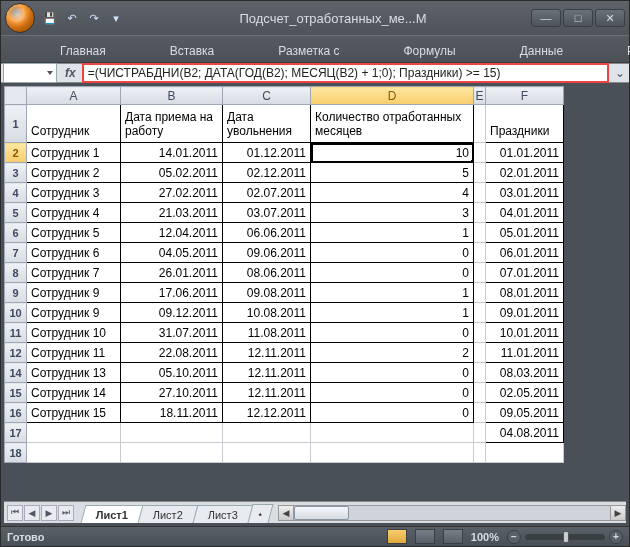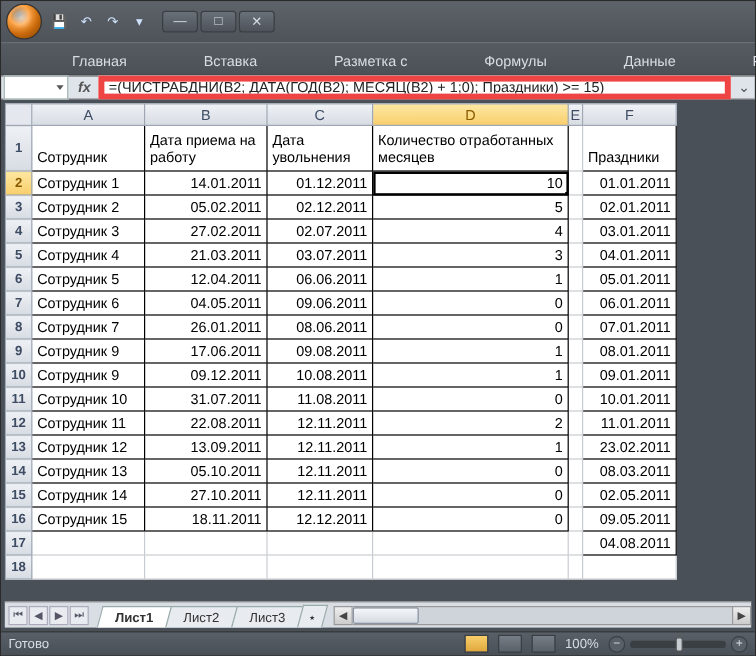--- a/index.html
+++ b/index.html
@@ -19,21 +19,21 @@
   
   .ribbon { height: 28px; background: linear-gradient(#565b62,#4c5158); border-top: 1px solid #6a6f76; border-bottom: 1px solid #3a3f44; display: flex; align-items: flex-end; padding: 0 4px; gap: 2px; font-size: 12px; color: #d8dde3; }
   .ribbon-tab { padding: 4px 7px 4px; border-radius: 3px 3px 0 0; white-space: nowrap; margin-left: 48px; }
   .ribbon-help { margin-left: auto; padding: 2px 5px; border: 1px solid #777; border-radius: 50%; width: 16px; height: 16px; display: flex; align-items: center; justify-content: center; font-size: 10px; background: #888; color: #222; margin-bottom: 4px;}
 
   
   .fbar { height: 20px; background: #dfe4ea; border-top: 1px solid #888; border-bottom: 1px solid #888; display: flex; align-items: center; font-size: 12px; color: #222; }
   .namebox { width: 54px; height: 20px; margin: 0 2px; background: #fff; border: 1px solid #9aa; display: flex; align-items: center; padding-left: 6px; position: relative; }
   .namebox::after { content:""; position:absolute; right:3px; top:7px; border-left:3px solid transparent;border-right:3px solid transparent;border-top:4px solid #555; }
   .fx { padding: 0 6px; color: #555; font-style: italic; font-weight: bold; }
-  .formula { flex: 1; background: #fff; height: 20px; border: 5px solid #ef4444; display: flex; align-items: center; padding: 0 4px; margin-right: 2px; white-space: nowrap; overflow: hidden; }
+  .formula { flex: 1; background: #fff; height: 20px; border: 2px solid #ef4444; display: flex; align-items: center; padding: 0 4px; margin-right: 2px; white-space: nowrap; overflow: hidden; }
   .expand { width: 18px; display:flex; align-items:center; justify-content:center; color:#555; }
 
   
   .gridwrap { flex: 1; background: #495057; padding: 3px; display: flex; flex-direction: column; overflow: hidden; }
   .sheet { flex: 1; background: #495057; overflow: auto; }
   table { border-collapse: collapse; background: #fff; font-size: 12px; color: #000; }
   .corner { background: #e4e8ee; border: 1px solid #9ea7b3; width: 22px; }
   .colhdr { background: linear-gradient(#eef1f5,#d7dce3); border: 1px solid #9ea7b3; text-align: center; color: #3d4b63; font-weight: normal; height: 18px; }
   .rowhdr { background: linear-gradient(#eef1f5,#d7dce3); border: 1px solid #9ea7b3; text-align: center; color: #3d4b63; width: 22px; font-size: 11px; }
   .rowhdr.sel, .colhdr.sel { background: linear-gradient(#fde7a1,#f8ce6b); color: #8a5a00; }
@@ -53,21 +53,21 @@
   .tabs { display: flex; align-items: flex-end; margin-left: 6px; height: 100%; }
   .stab { padding: 3px 12px 2px; background: #e8ecf1; border: 1px solid #9aa; border-bottom: none; margin-right: -1px; transform: skewX(-15deg); font-size: 11px; color: #333; }
   .stab span { display: inline-block; transform: skewX(15deg); }
   .stab.active-tab { background: #fff; font-weight: bold; z-index: 2; position: relative; }
   .hscroll { flex: 1; margin-left: 8px; height: 16px; display: flex; }
   .hscroll .sbtn { width: 16px; background: linear-gradient(#eee,#ccc); border: 1px solid #999; display:flex;align-items:center;justify-content:center;font-size:9px;color:#444;}
   .hscroll .track { flex: 1; background: #cfd4da; border-top: 1px solid #999; border-bottom: 1px solid #999; position: relative; }
   .hscroll .thumb { position: absolute; left: 0; top: 0; bottom: 0; width: 55px; background: linear-gradient(#f5f7fa,#d5dae1); border: 1px solid #8a94a3; border-radius: 2px; }
 
   
-  .status { height: 20px; background: linear-gradient(#596068,#494f57); border-top: 1px solid #333; display: flex; align-items: center; color: #d8dde3; font-size: 11px; padding: 0 6px; gap: 8px; }
+  .status { height: 20px; background: linear-gradient(#596068,#494f57); border-top: 1px solid #333; display: flex; align-items: center; color: #d8dde3; font-size: 11px; padding: 0 6px; gap: 8px; font-weight: bold; }
   .status .spacer { flex: 1; }
   .viewbtn { width: 20px; height: 15px; background: linear-gradient(#777e87,#5a6068); border: 1px solid #3a3f44; }
   .viewbtn.on { background: linear-gradient(#f8ce6b,#e0a83d); }
   .zoom { display: flex; align-items: center; gap: 4px; }
   .zoom .zt { width: 80px; height: 6px; background: #3a3f44; position: relative; border-radius: 3px; }
   .zoom .zth { position: absolute; left: 38px; top: -3px; width: 6px; height: 12px; background: #c7ccd2; border: 1px solid #555; border-radius: 2px; }
   .zoom .zb { width: 14px; height: 14px; border: 1px solid #3a3f44; background: #5a6068; border-radius: 50%; display:flex;align-items:center;justify-content:center; font-size:10px;}
 
   
   .cA{width:94px}.cB{width:102px}.cC{width:88px}.cD{width:163px}.cE{width:12px}.cF{width:78px}
@@ -78,20 +78,21 @@
 <div class="window">
 
   <div class="titlebar">
     <div class="orb"></div>
     <div class="qat">
       <div class="qat-btn">💾</div>
       <div class="qat-btn">↶</div>
       <div class="qat-btn">↷</div>
       <div class="qat-btn">▾</div>
     </div>
+    <div class="title-text">Подсчет_отработанных_ме...M</div>
     <div class="winctrl">
       <div class="winctrl-btn">—</div>
       <div class="winctrl-btn">□</div>
       <div class="winctrl-btn">✕</div>
     </div>
   </div>
 
   <div class="ribbon">
     <div class="ribbon-tab">Главная</div>
     <div class="ribbon-tab">Вставка</div>
@@ -228,29 +229,20 @@
               <td class="cell tr br">10.01.2011</td>
             </tr>
             <tr>
               <th class="rowhdr">12</th>
               <td class="cell tl br">Сотрудник 11</td>
               <td class="cell tr br">22.08.2011</td>
               <td class="cell tr br">12.11.2011</td>
               <td class="cell tr br">2</td>
               <td class="cell "></td>
               <td class="cell tr br">11.01.2011</td>
-            </tr>
-            <tr>
-              <th class="rowhdr">13</th>
-              <td class="cell tl br">Сотрудник 12</td>
-              <td class="cell tr br">13.09.2011</td>
-              <td class="cell tr br">12.11.2011</td>
-              <td class="cell tr br">1</td>
-              <td class="cell "></td>
-              <td class="cell tr br">23.02.2011</td>
             </tr>
             <tr>
               <th class="rowhdr">14</th>
               <td class="cell tl br">Сотрудник 13</td>
               <td class="cell tr br">05.10.2011</td>
               <td class="cell tr br">12.11.2011</td>
               <td class="cell tr br">0</td>
               <td class="cell "></td>
               <td class="cell tr br">08.03.2011</td>
             </tr>

